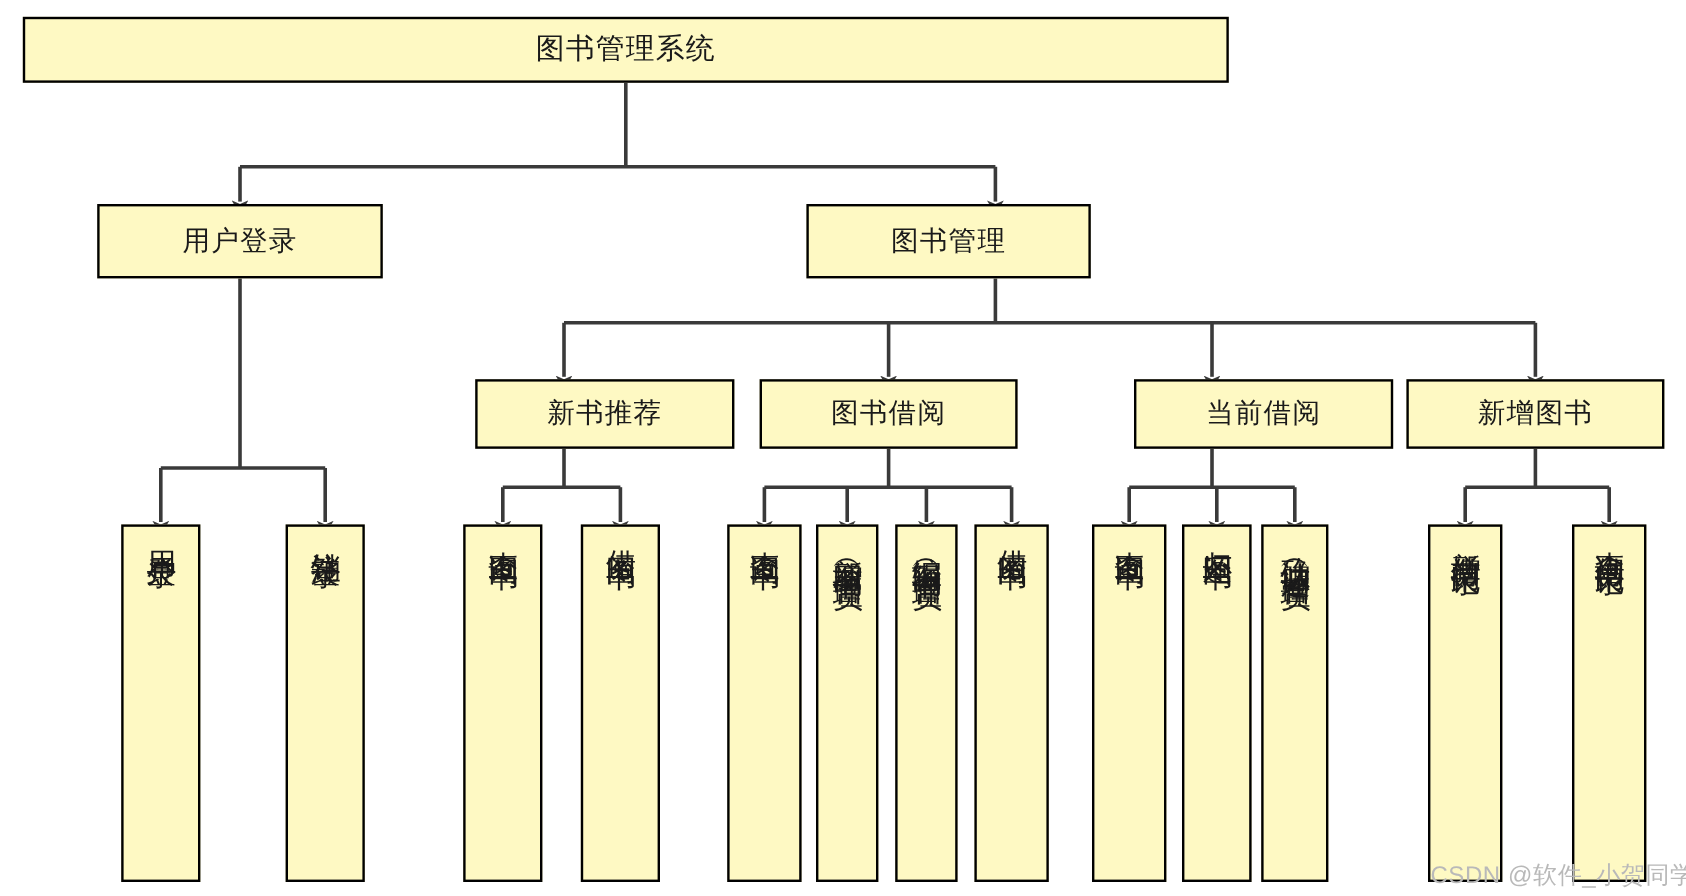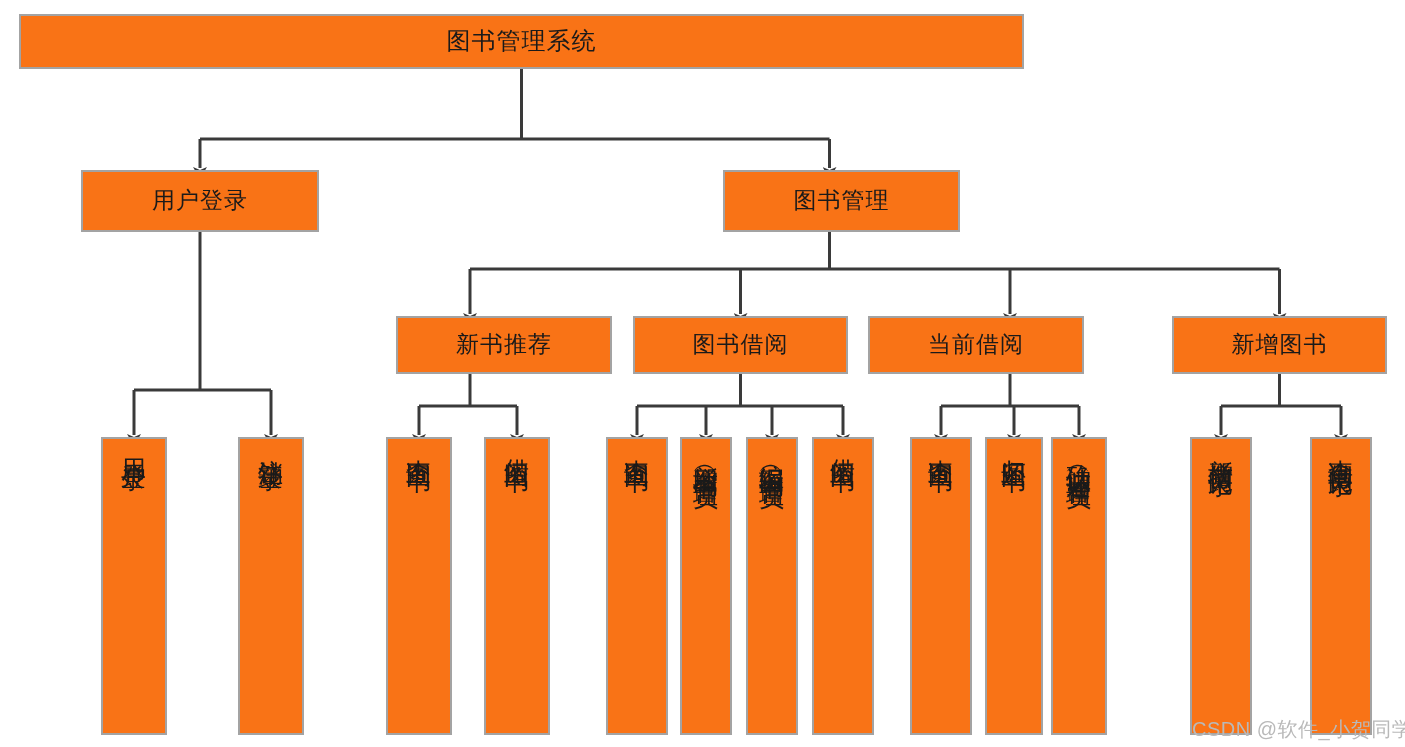--- a/index.html
+++ b/index.html
@@ -22,22 +22,22 @@
     position: absolute;
     left: 0;
     top: 0;
     width: 1405px;
     height: 747px;
     pointer-events: none;
   }
   .node {
     position: absolute;
     box-sizing: border-box;
-    border: 2px solid #a3a3a3;
-    background: #f97316;
+    border: 2px solid #000000;
+    background: #fef9c3;
     display: flex;
     align-items: center;
     justify-content: center;
     color: #1a1a1a;
   }
   .node.level-0 .node-label,
   .node.level-1 .node-label,
   .node.level-2 .node-label {
     writing-mode: horizontal-tb;
     font-size: 23px;
@@ -124,30 +124,30 @@
       </g>
   </svg>
 
   <div id="nodes-layer">
       <div class="node level-0" style="left: 19px; top: 14px; width: 1005px; height: 55px;">
         <span class="node-label">图书管理系统</span>
       </div>
       <div class="node level-1" style="left: 81px; top: 170px; width: 238px; height: 62px;">
         <span class="node-label">用户登录</span>
       </div>
-      <div class="node level-1" style="left: 723px; top: 170px; width: 237px; height: 62px;">
+      <div class="node level-1" style="left: 672px; top: 170px; width: 237px; height: 62px;">
         <span class="node-label">图书管理</span>
       </div>
       <div class="node level-2" style="left: 362px; top: 316px; width: 216px; height: 58px; margin-left: 34px;">
         <span class="node-label">新书推荐</span>
       </div>
       <div class="node level-2" style="left: 633px; top: 316px; width: 215px; height: 58px;">
         <span class="node-label">图书借阅</span>
       </div>
-      <div class="node level-2" style="left: 868px; top: 316px; width: 216px; height: 58px;">
+      <div class="node level-2" style="left: 945px; top: 316px; width: 216px; height: 58px;">
         <span class="node-label">当前借阅</span>
       </div>
       <div class="node level-2" style="left: 1172px; top: 316px; width: 215px; height: 58px;">
         <span class="node-label">新增图书</span>
       </div>
       <div class="node level-3 leaf" style="left: 101px; top: 437px; width: 66px; height: 298px;">
         <span class="node-label">用户登录</span>
       </div>
       <div class="node level-3 leaf" style="left: 238px; top: 437px; width: 66px; height: 298px;">
         <span class="node-label">注销登录</span>

